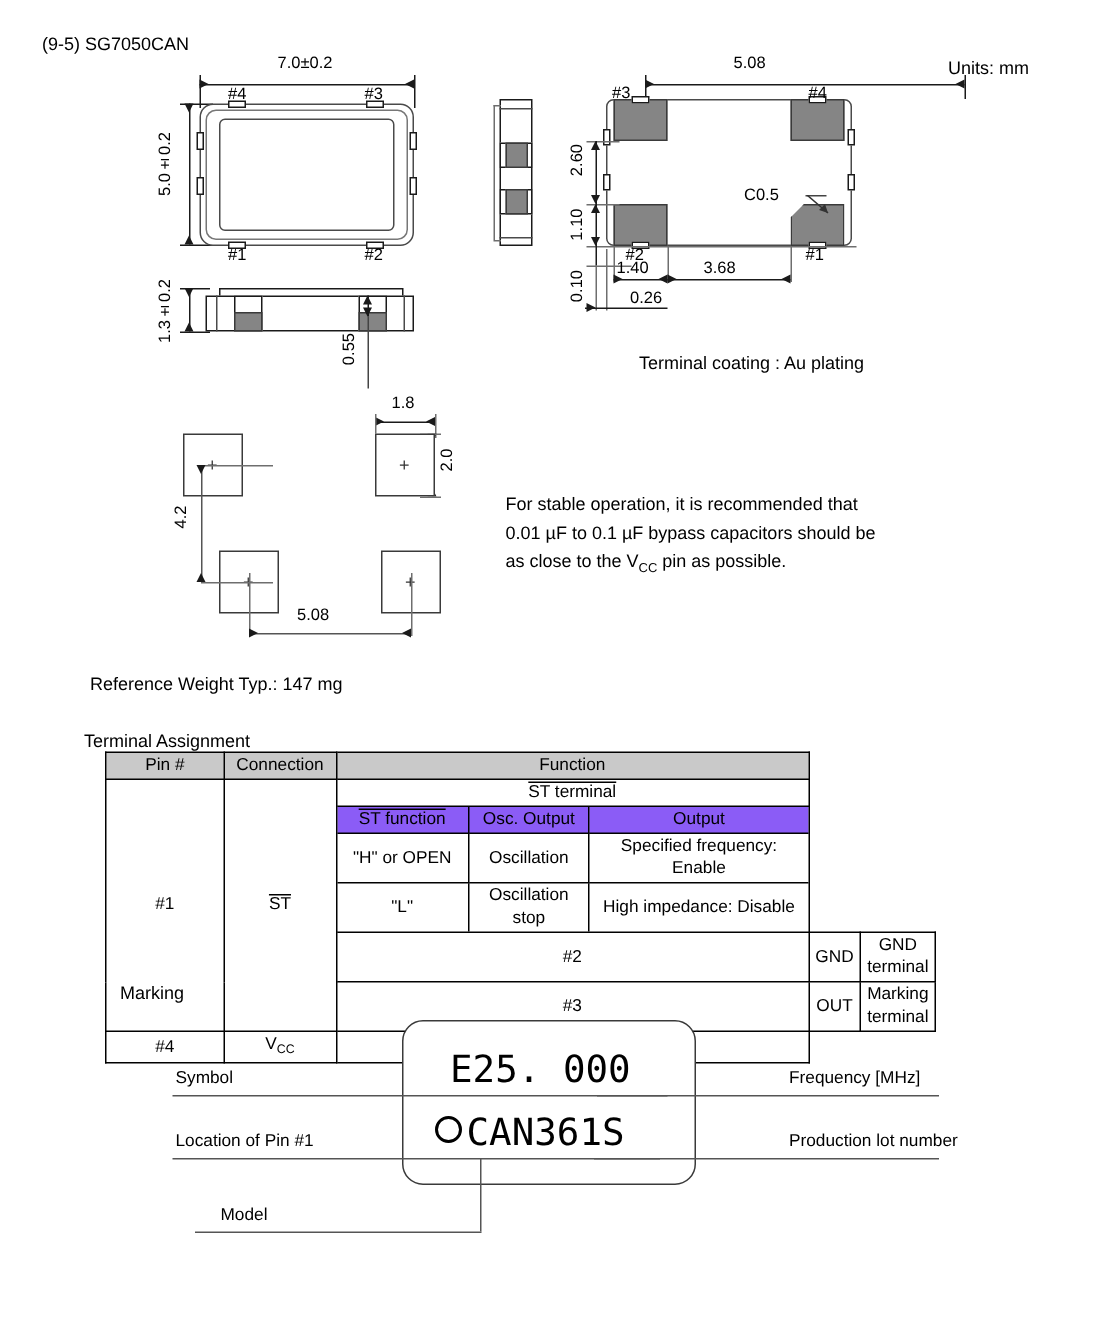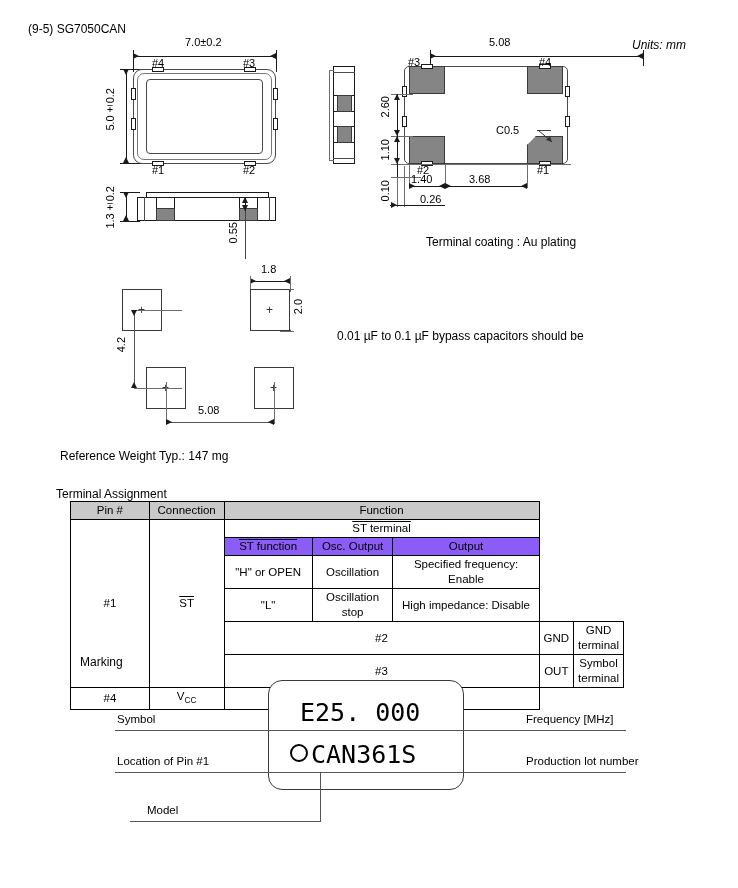--- a/index.html
+++ b/index.html
@@ -66,21 +66,21 @@
   .mark-box { position:absolute; border:1px solid #3a3a3a; border-radius:14px; background:#fff; }
   .mark-txt { position:absolute; font-family:"DejaVu Sans Mono", monospace; font-size:25px; letter-spacing:0px; white-space:nowrap; }
   .o-glyph { position:absolute; border:2.5px solid #000; border-radius:50%; }
   .lead { position:absolute; height:0; border-top:1px solid #555; }
   .leadv { position:absolute; width:0; border-left:1px solid #555; }
 </style>
 </head>
 <body>
 
 <div class="abs t12" style="left:28px; top:22px;">(9-5) SG7050CAN</div>
-<div class="abs t12" style="left:632px; top:38px;font-style:italic;">Units: mm</div>
+<div class="abs t12" style="left:632px; top:38px;">Units: mm</div>
 
 <div>
 
   <div class="dim abs" style="left:185px; top:36px;">7.0±0.2</div>
   <div class="hline" style="left:133px; top:56px; width:143px;"></div>
   <div class="arr arr-r" style="left:133px; top:53px;"></div>
   <div class="arr arr-l" style="left:270px; top:53px;"></div>
   <div class="vline" style="left:133px; top:50px; height:22px;"></div>
   <div class="vline" style="left:276px; top:50px; height:22px;"></div>
 
@@ -269,21 +269,23 @@
 
   <div class="dim abs" style="left:198px; top:404px;">5.08</div>
   <div class="vline-thin" style="left:166px; top:382px; height:42px;"></div>
   <div class="vline-thin" style="left:274px; top:382px; height:42px;"></div>
   <div class="hline" style="left:166px; top:422px; width:108px; border-color:#555;"></div>
   <div class="arr arr-r" style="left:166px; top:419px;"></div>
   <div class="arr arr-l" style="left:268px; top:419px;"></div>
 </div>
 
 <div class="abs t12" style="left:337px; top:327px; line-height:19px;">
+  <div>For stable operation, it is recommended that</div>
   <div>0.01 µF to 0.1 µF bypass capacitors should be</div>
+  <div><span>as close to the V</span><sub>CC</sub><span> pin as possible.</span></div>
 </div>
 
 <div class="abs t12" style="left:60px; top:449px;">Reference Weight Typ.: 147 mg</div>
 
 <div class="abs t12" style="left:56px; top:487px;">Terminal Assignment</div>
 
 <table class="ta" style="left:70px; top:501px; width:554px;">
   <colgroup>
     <col style="width:102px">
       <col style="width:78px">
@@ -330,21 +332,21 @@
   </tr>
 
   <tr>
     <td>#2</td>
     <td>GND</td>
     <td class="lft">GND terminal</td>
   </tr>
   <tr>
     <td>#3</td>
     <td>OUT</td>
-    <td class="lft">Symbol terminal</td>
+    <td class="lft">Marking terminal</td>
   </tr>
   <tr>
     <td>#4</td>
     <td><span>V</span><sub>CC</sub></td>
     <td class="lft"><span>V</span><sub>CC</sub><span> terminal</span></td>
   </tr>
 </tbody>
   </table>
 
 <div class="abs t12" style="left:80px; top:655px;">Marking</div>

